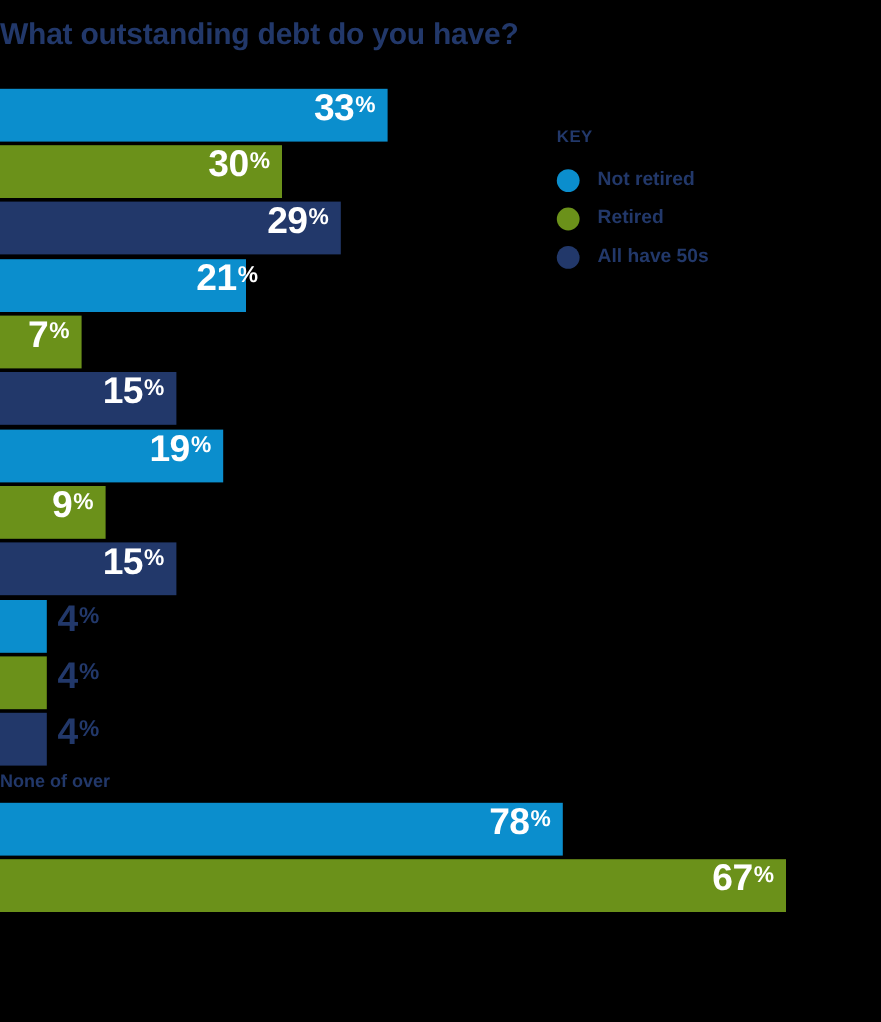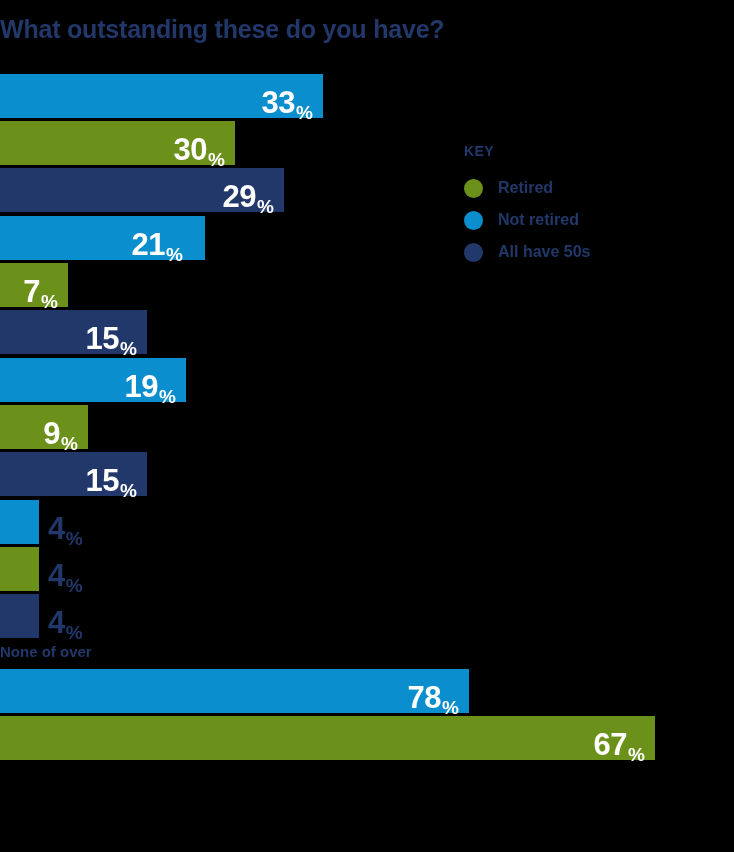--- a/index.html
+++ b/index.html
@@ -43,21 +43,20 @@
     top: 104px;
     width: 250px;
   }
   .legend-title {
     font-size: 14px;
     font-weight: 700;
     color: #22386a;
     letter-spacing: 0.4px;
     line-height: 18px;
     margin-bottom: 12px;
-    margin-top: 38px;
   }
   .legend-item {
     display: flex;
     align-items: center;
     height: 32px;
   }
   .legend-dot {
     width: 19px;
     height: 19px;
     border-radius: 50%;
@@ -99,21 +98,21 @@
     position: absolute;
     left: 0;
     top: 0;
     height: 44px;
   }
   .bar-value {
     position: absolute;
     top: 0;
     height: 44px;
     display: flex;
-    align-items: flex-end;
+    align-items: flex-start;
     line-height: 1;
     white-space: nowrap;
   }
   .bar-value.inside {
     right: 10px;
     color: #ffffff;
   }
   .bar-value.outside {
     color: #22386a;
   }
@@ -128,32 +127,32 @@
     margin-left: 1px;
     position: relative;
     top: 4px;
   }
 </style>
 </head>
 <body>
 
 <div id="chart-root">
 
-  <div class="chart-title">What outstanding these do you have?</div>
+  <div class="chart-title">What outstanding debt do you have?</div>
 
   <div class="legend">
     <div class="legend-title">KEY</div>
     <div id="legend-items">
         <div class="legend-item">
+          <span class="legend-dot" style="background: rgb(11, 142, 205);"></span>
+          <span class="legend-label">Not retired</span>
+        </div>
+        <div class="legend-item">
           <span class="legend-dot" style="background: rgb(107, 145, 26);"></span>
           <span class="legend-label">Retired</span>
-        </div>
-        <div class="legend-item">
-          <span class="legend-dot" style="background: rgb(11, 142, 205);"></span>
-          <span class="legend-label">Not retired</span>
         </div>
         <div class="legend-item">
           <span class="legend-dot" style="background: rgb(34, 56, 106);"></span>
           <span class="legend-label">All have 50s</span>
         </div>
       </div>
   </div>
 
   <div class="groups" id="groups">
       <div class="group">
@@ -175,21 +174,21 @@
           <div class="bar" style="width: 284px; background: rgb(34, 56, 106);"></div>
           <div class="bar-value inside" style="right: 460px; left: auto;">
             <span class="num">29</span>
             <span class="pct">%</span>
           </div>
         </div>
       </div>
       <div class="group">
         <div class="bar-row">
           <div class="bar" style="width: 205px; background: rgb(11, 142, 205);"></div>
-          <div class="bar-value inside" style="right: 551px; left: auto;">
+          <div class="bar-value inside" style="right: 519px; left: auto;">
             <span class="num">21</span>
             <span class="pct">%</span>
           </div>
         </div>
         <div class="bar-row">
           <div class="bar" style="width: 68px; background: rgb(107, 145, 26);"></div>
           <div class="bar-value inside" style="right: 676px; left: auto;">
             <span class="num">7</span>
             <span class="pct">%</span>
           </div>

